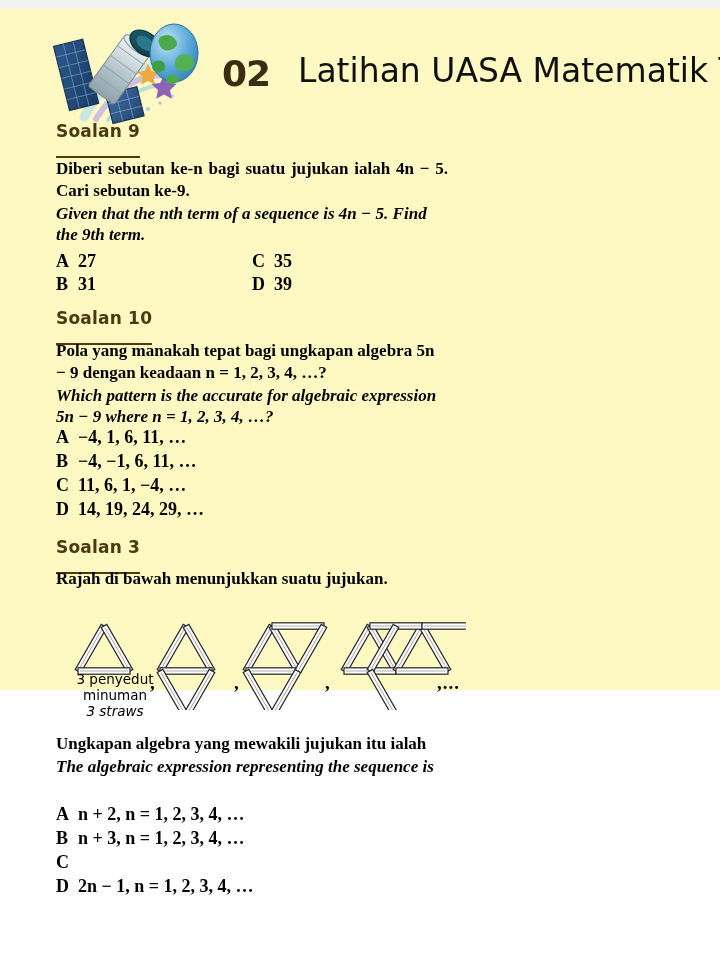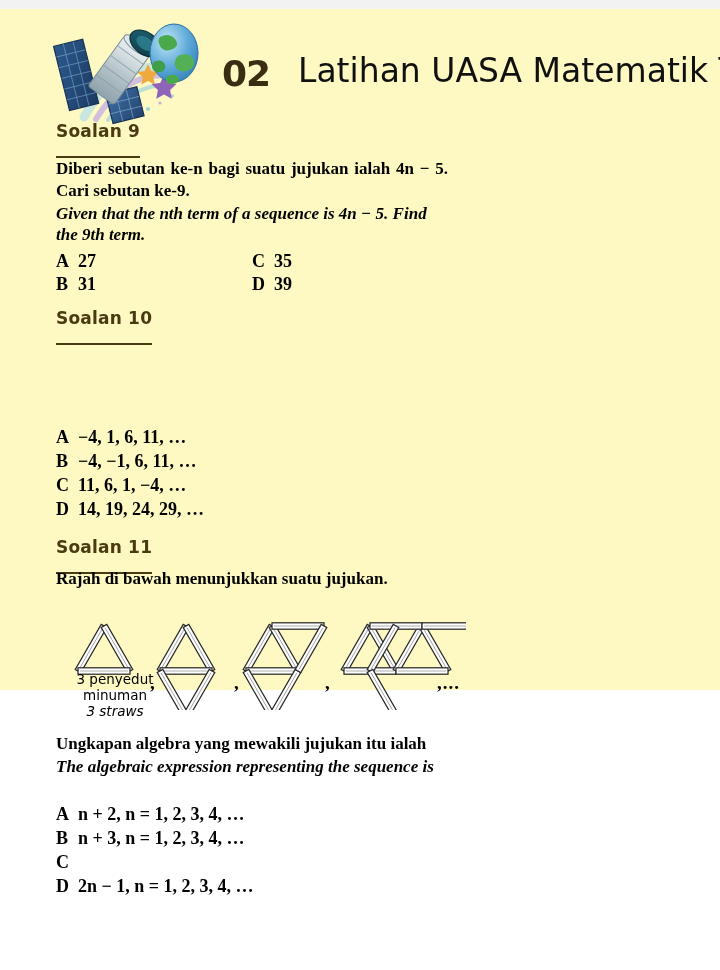--- a/index.html
+++ b/index.html
@@ -288,41 +288,45 @@
       <span class="opt-text">31</span>
     </div>
     <div class="opt-row">
       <span class="opt-letter">D</span>
       <span class="opt-text">39</span>
     </div>
   </div>
 
   <div class="soalan-head" style="left:56px; top:309px;">Soalan 10</div>
 
+  <div class="qblock" style="top:340px;">
+    <div class="stem-bm nojust">Pola yang manakah tepat bagi ungkapan algebra 5n − 9 dengan keadaan n = 1, 2, 3, 4, …?</div>
+    <div class="stem-en">Which pattern is the accurate for algebraic expression 5n − 9 where n = 1, 2, 3, 4, …?</div>
+  </div>
 
   <div class="opts" style="top:428px;">
     <div class="opt-row">
       <span class="opt-letter">A</span>
       <span class="opt-text">−4, 1, 6, 11, …</span>
     </div>
     <div class="opt-row">
       <span class="opt-letter">B</span>
       <span class="opt-text">−4, −1, 6, 11, …</span>
     </div>
     <div class="opt-row">
       <span class="opt-letter">C</span>
       <span class="opt-text">11, 6, 1, −4, …</span>
     </div>
     <div class="opt-row">
       <span class="opt-letter">D</span>
       <span class="opt-text">14, 19, 24, 29, …</span>
     </div>
   </div>
 
-  <div class="soalan-head" style="left:56px; top:538px;">Soalan 11</div>
+  <div class="soalan-head" style="left:56px; top:538px;">Soalan 3</div>
 
   <div class="qblock" style="top:568px;">
     <div class="stem-bm nojust">Rajah di bawah menunjukkan suatu jujukan.</div>
   </div>
 
   <div class="diagram">
     <svg viewBox="0 0 410 92" width="410" height="92" xmlns="http://www.w3.org/2000/svg">
       <defs>
         <g id="straw">
           <rect x="0" y="-3.2" width="52" height="6.4" fill="#ffffff" stroke="#2a2a2a" stroke-width="1.25"></rect>

